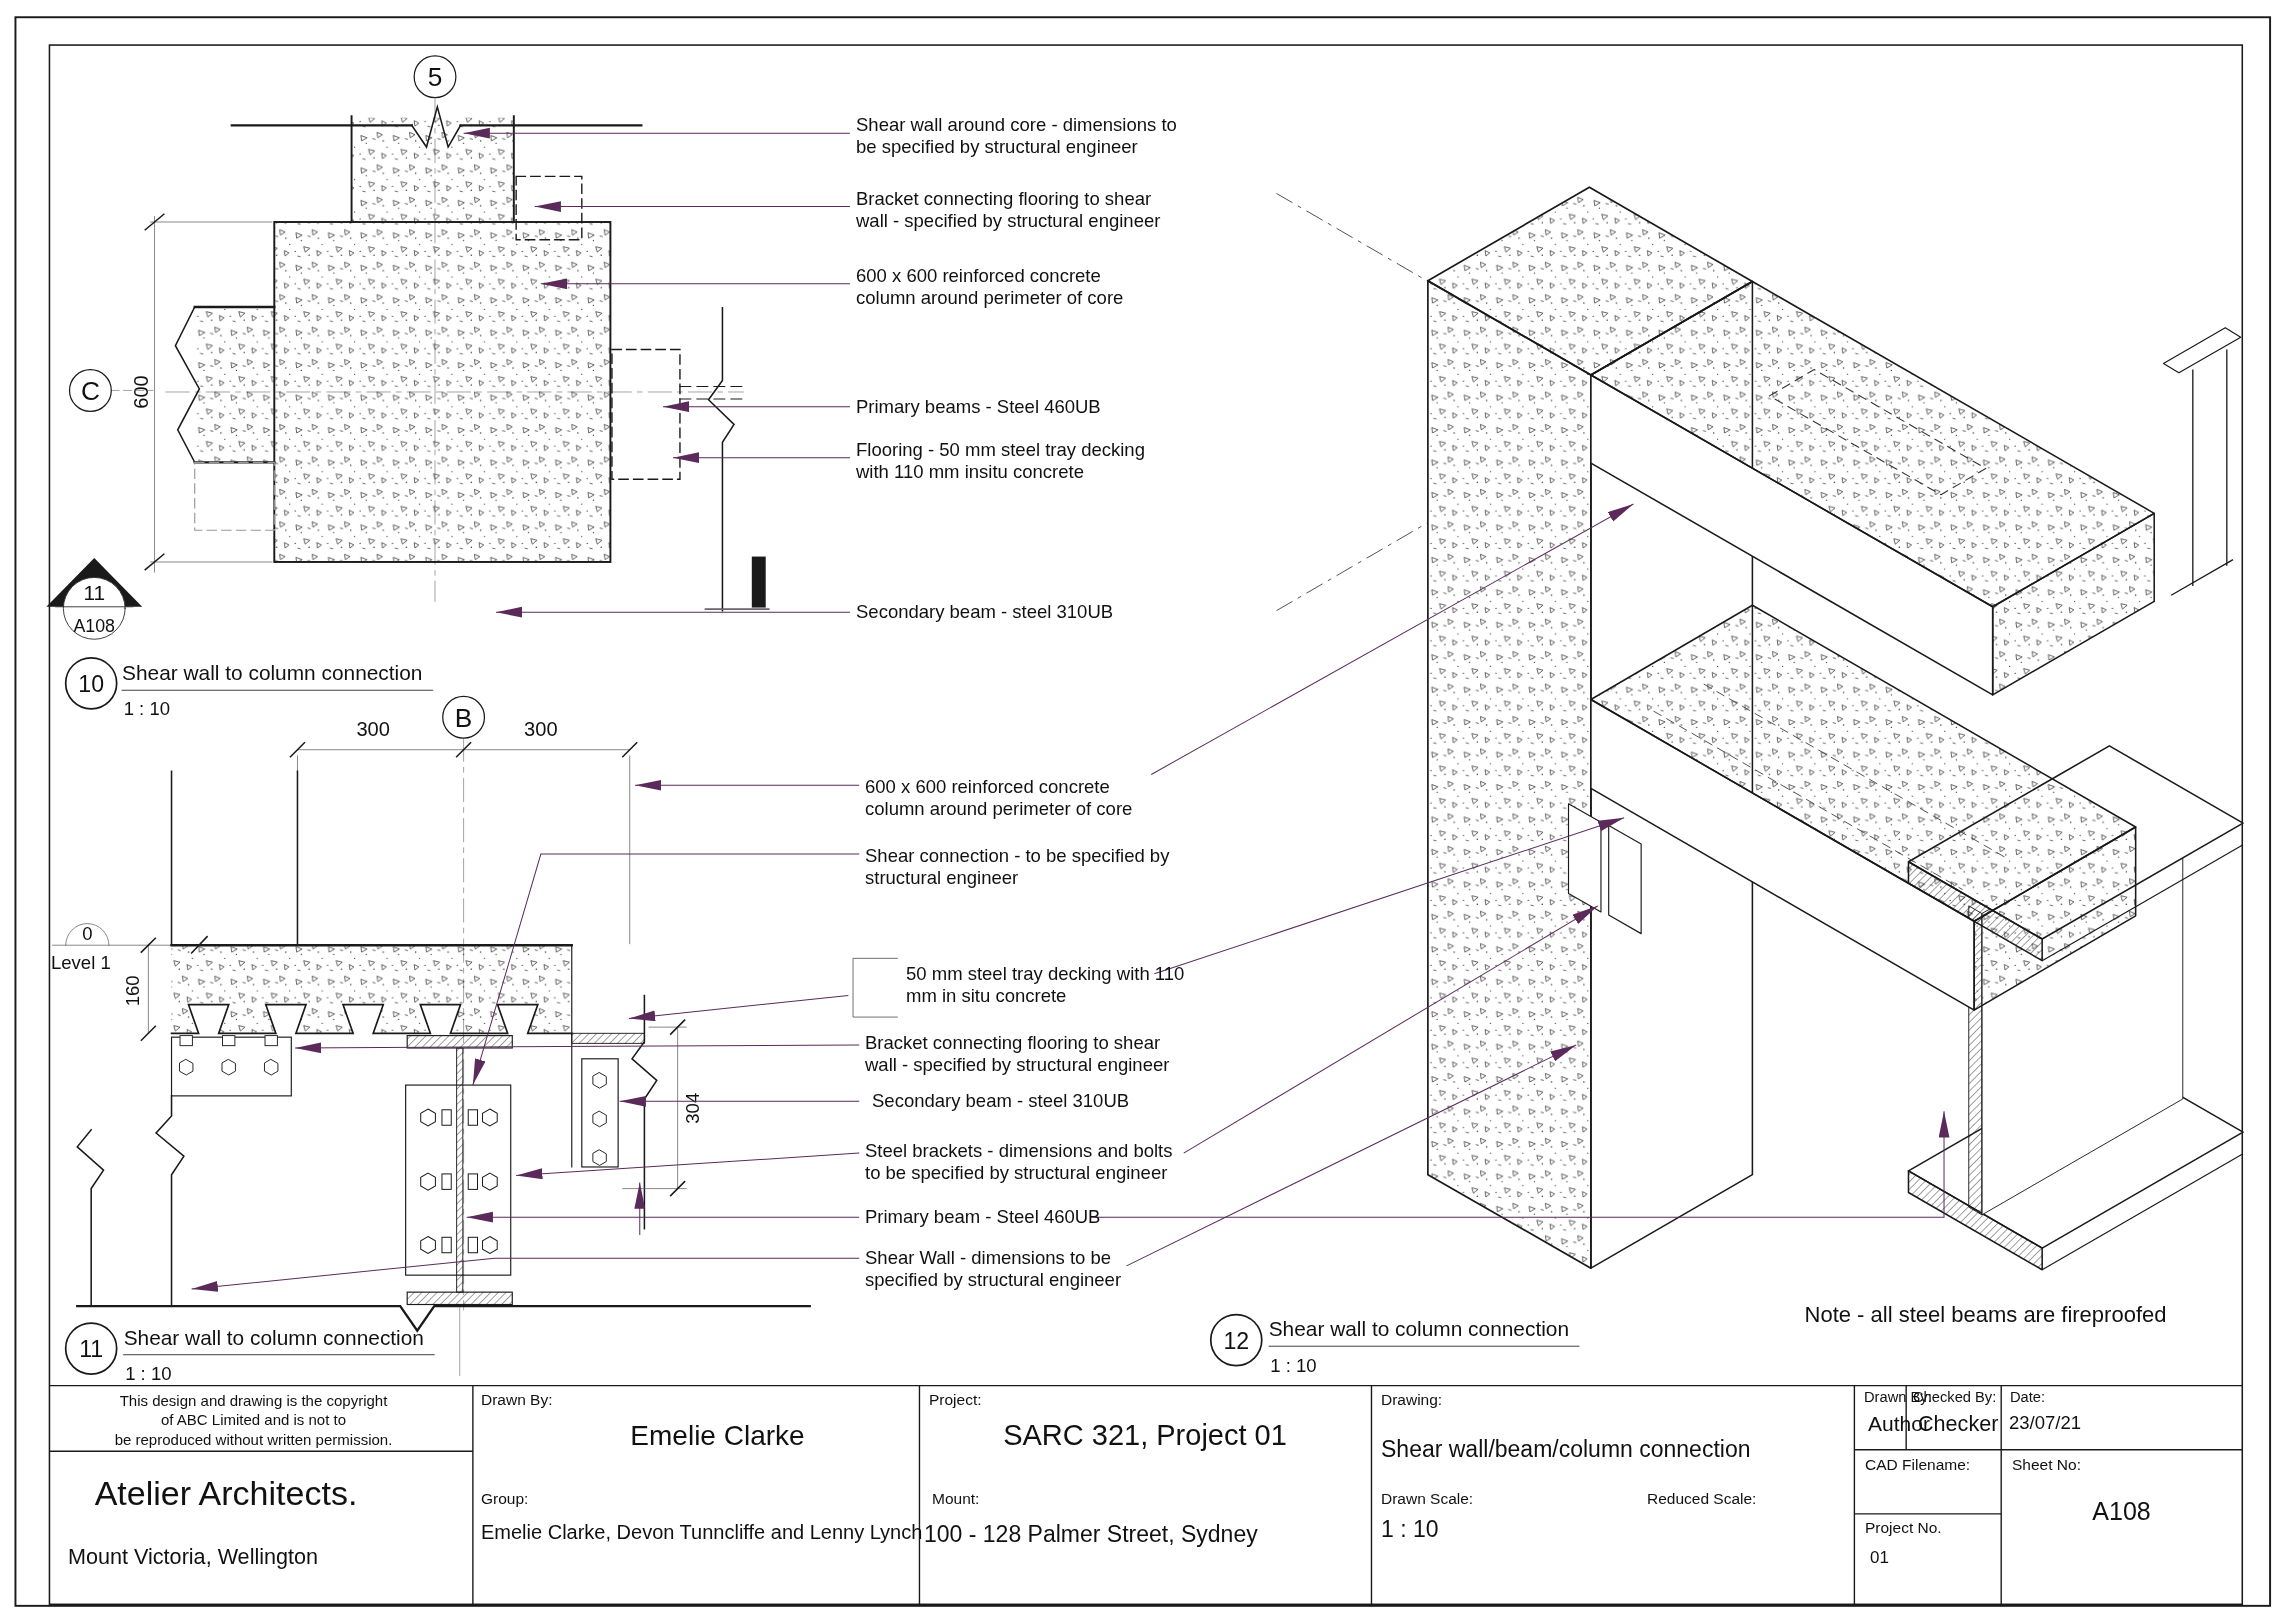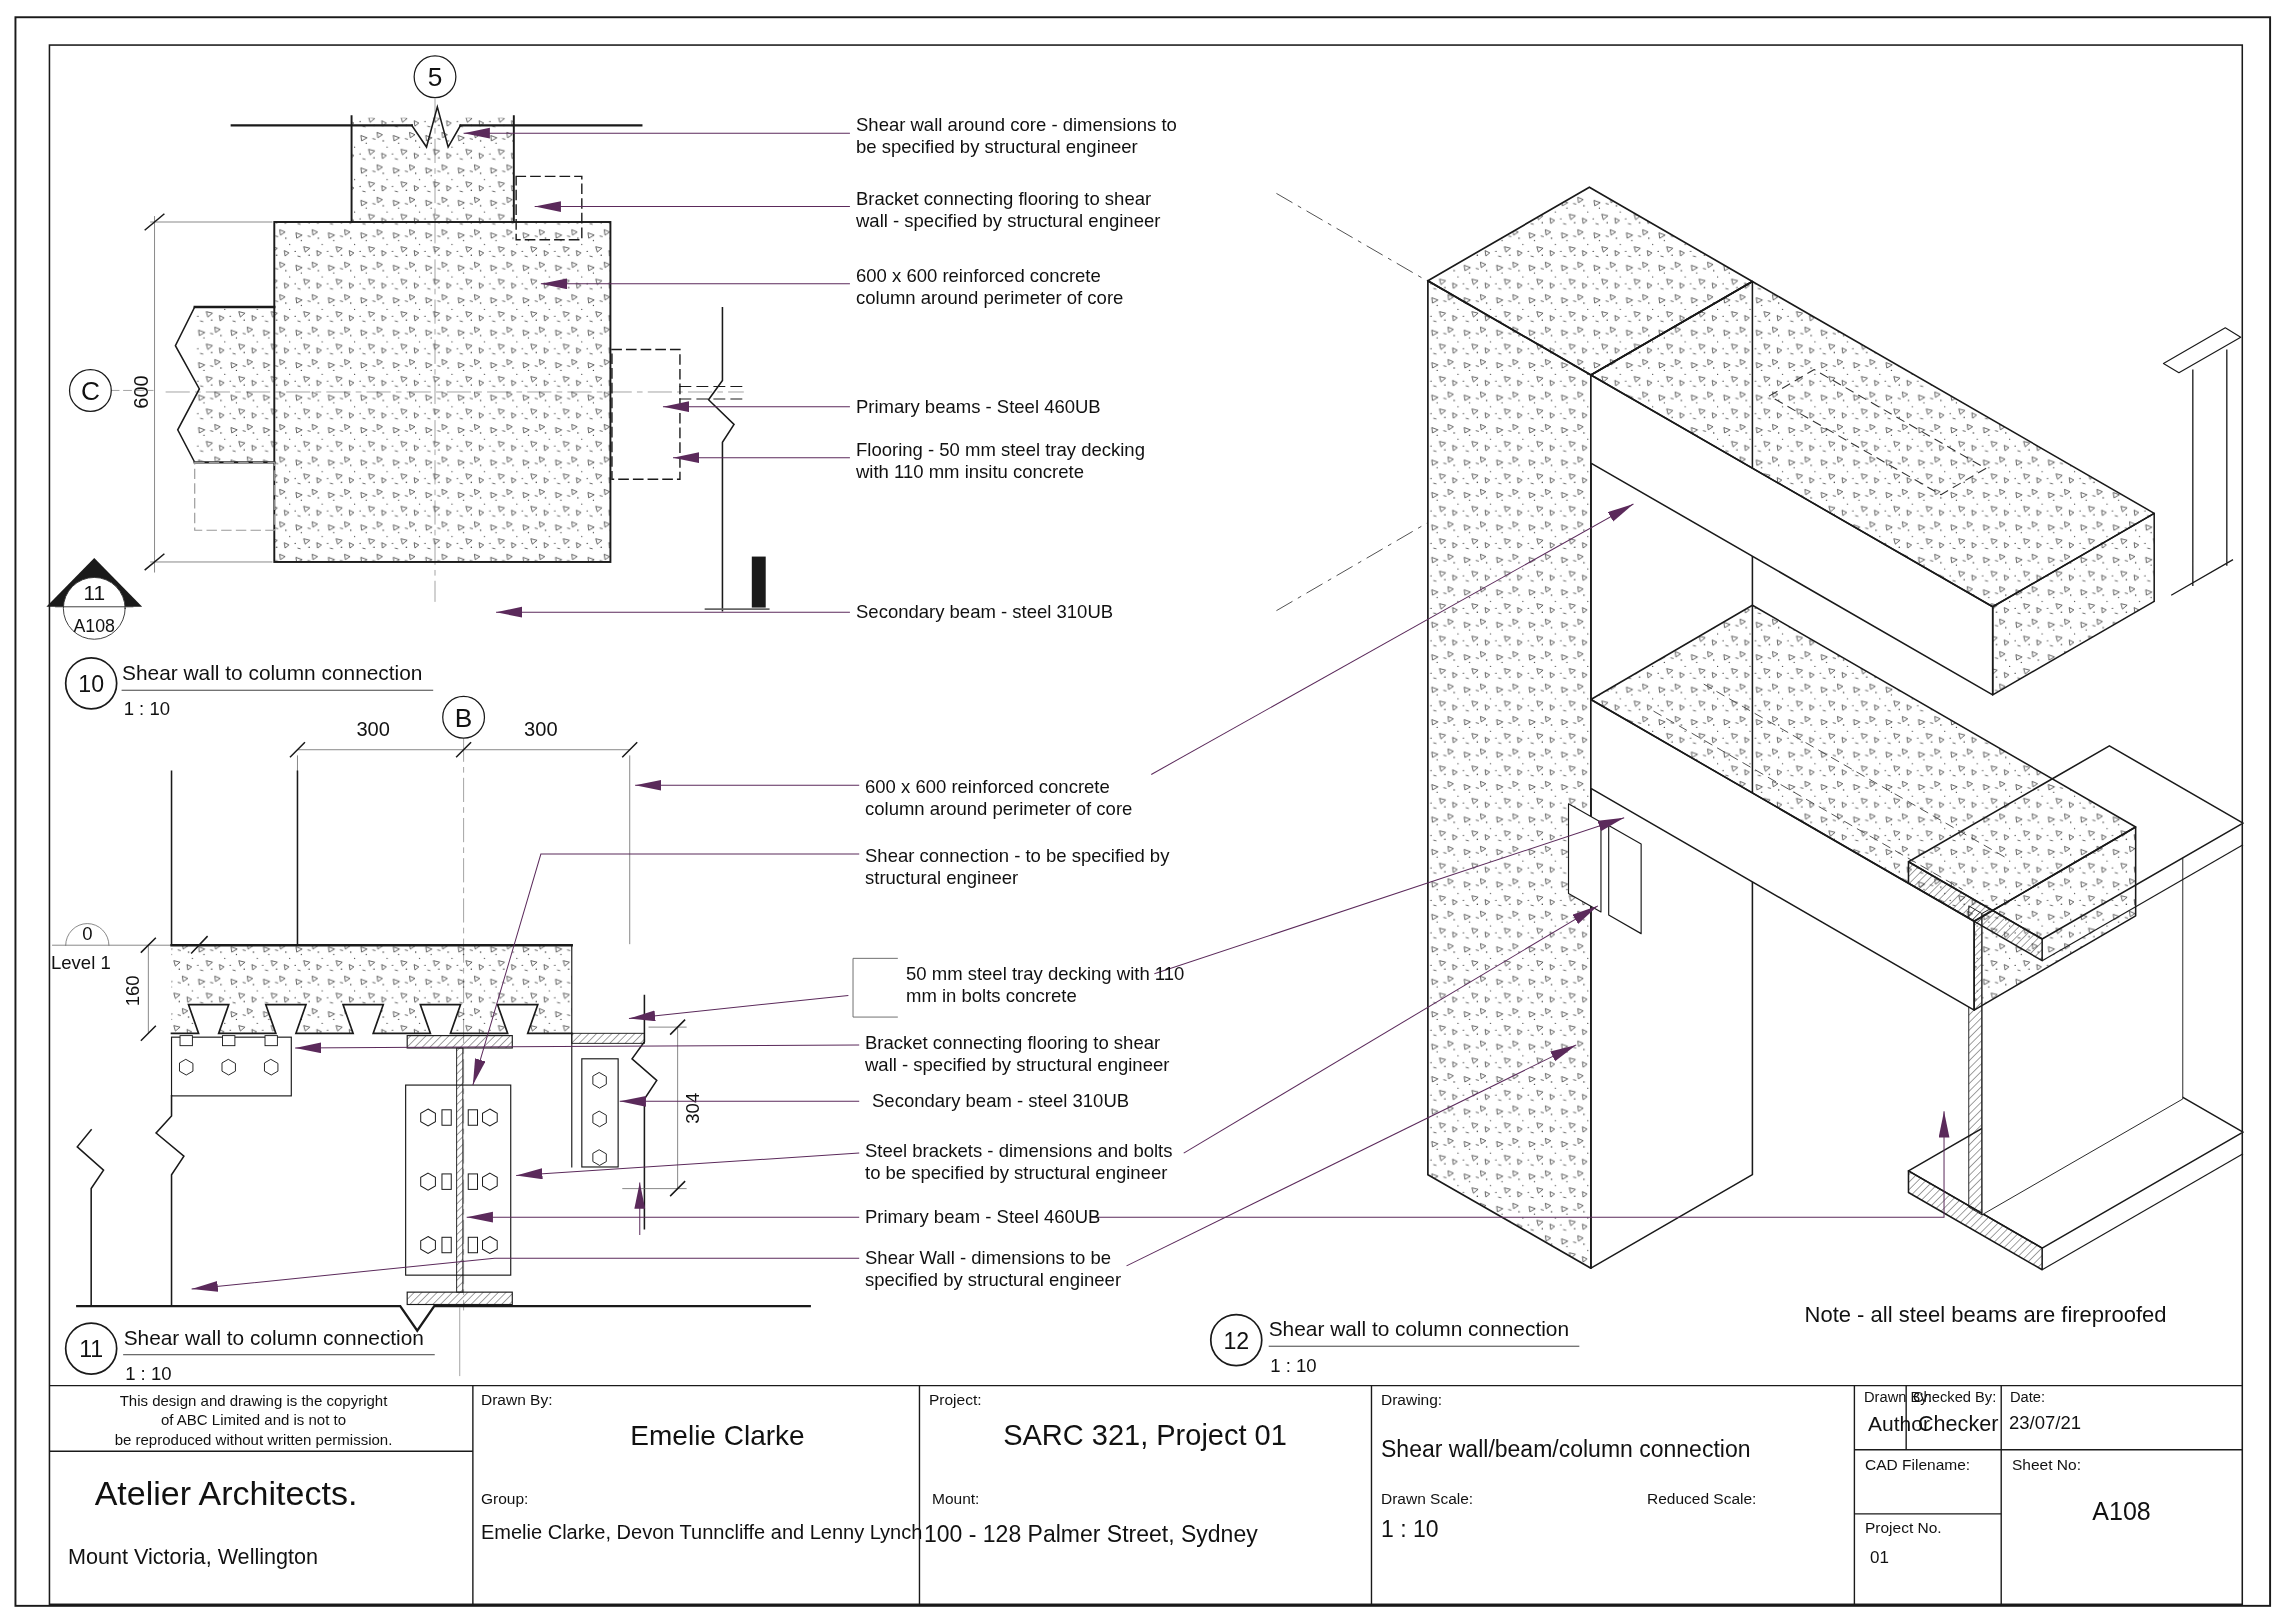--- a/index.html
+++ b/index.html
@@ -286,21 +286,21 @@
   <div class="ann" style="left:865px;top:776px;">
     <div>600 x 600 reinforced concrete</div>
       <div>column around perimeter of core</div>
   </div>
   <div class="ann" style="left:865px;top:845px;">
     <div>Shear connection - to be specified by</div>
       <div>structural engineer</div>
   </div>
   <div class="ann" style="left:906px;top:963px;">
     <div>50 mm steel tray decking with 110</div>
-      <div>mm in bolts concrete</div>
+      <div>mm in situ concrete</div>
   </div>
   <div class="ann" style="left:865px;top:1032px;">
     <div>Bracket connecting flooring to shear</div>
       <div>wall - specified by structural engineer</div>
   </div>
   <div class="ann" style="left:872px;top:1090px;">
     <div>Secondary beam - steel 310UB</div>
   </div>
   <div class="ann" style="left:865px;top:1140px;">
     <div>Steel brackets - dimensions and bolts</div>

